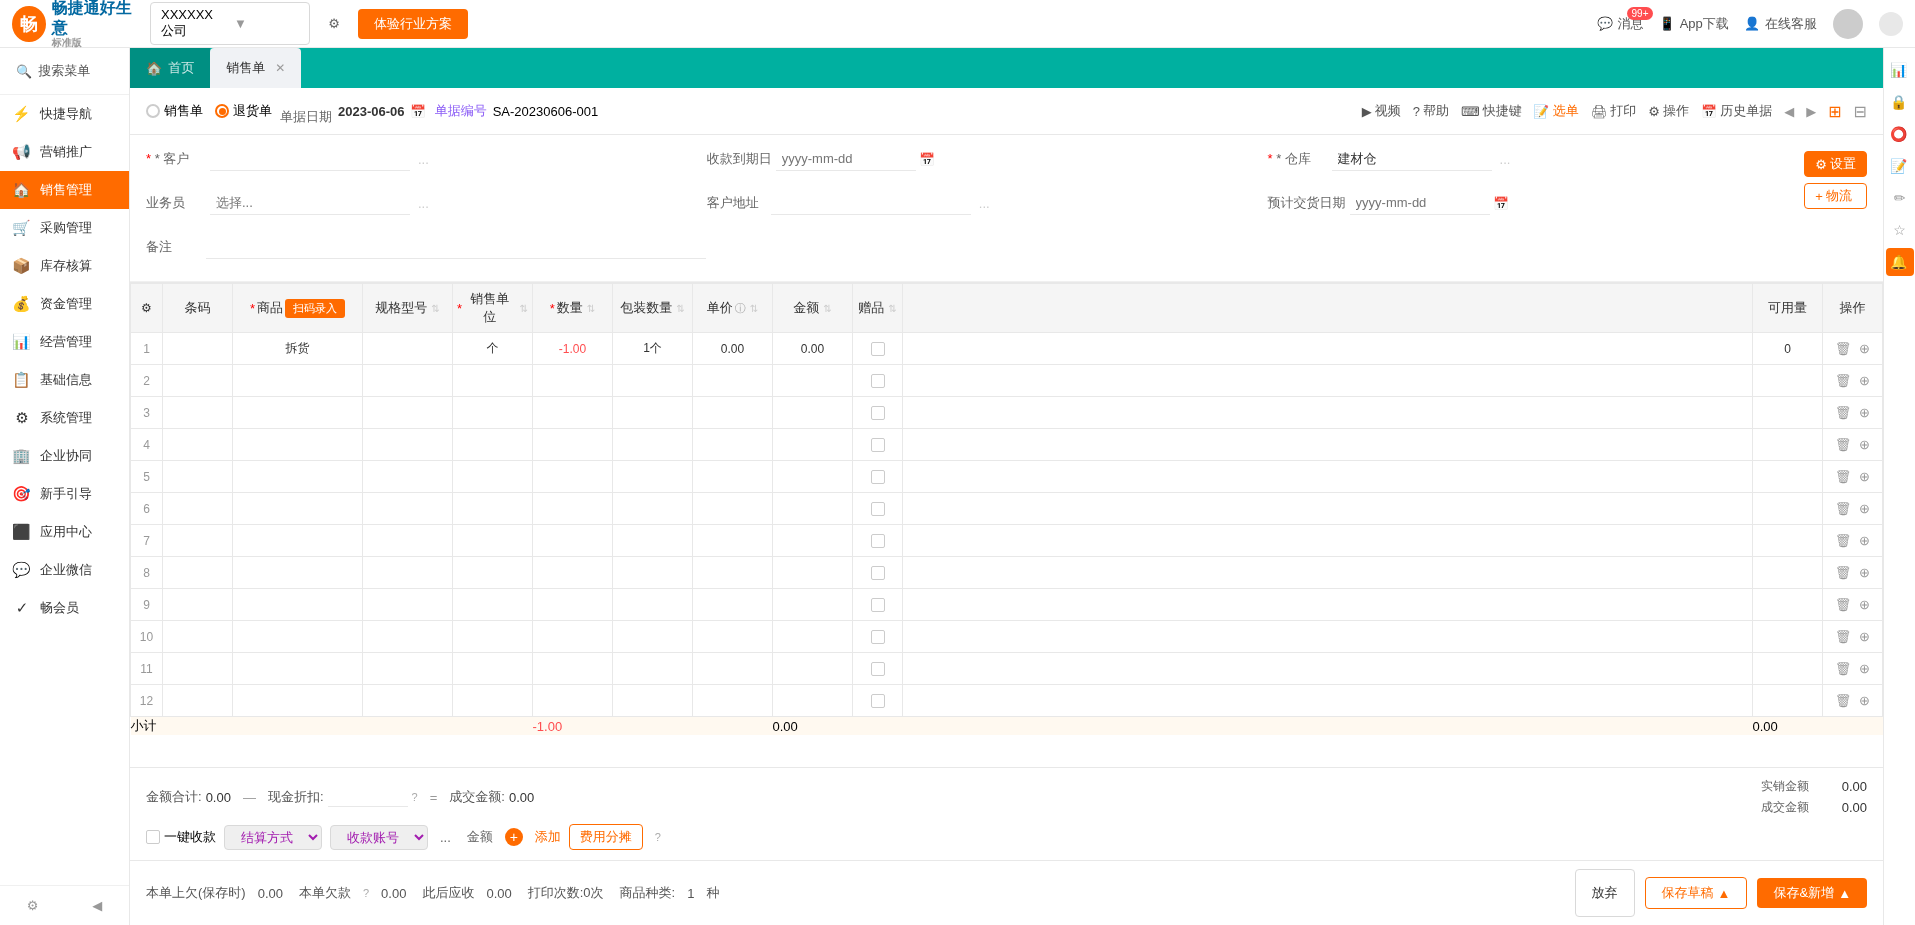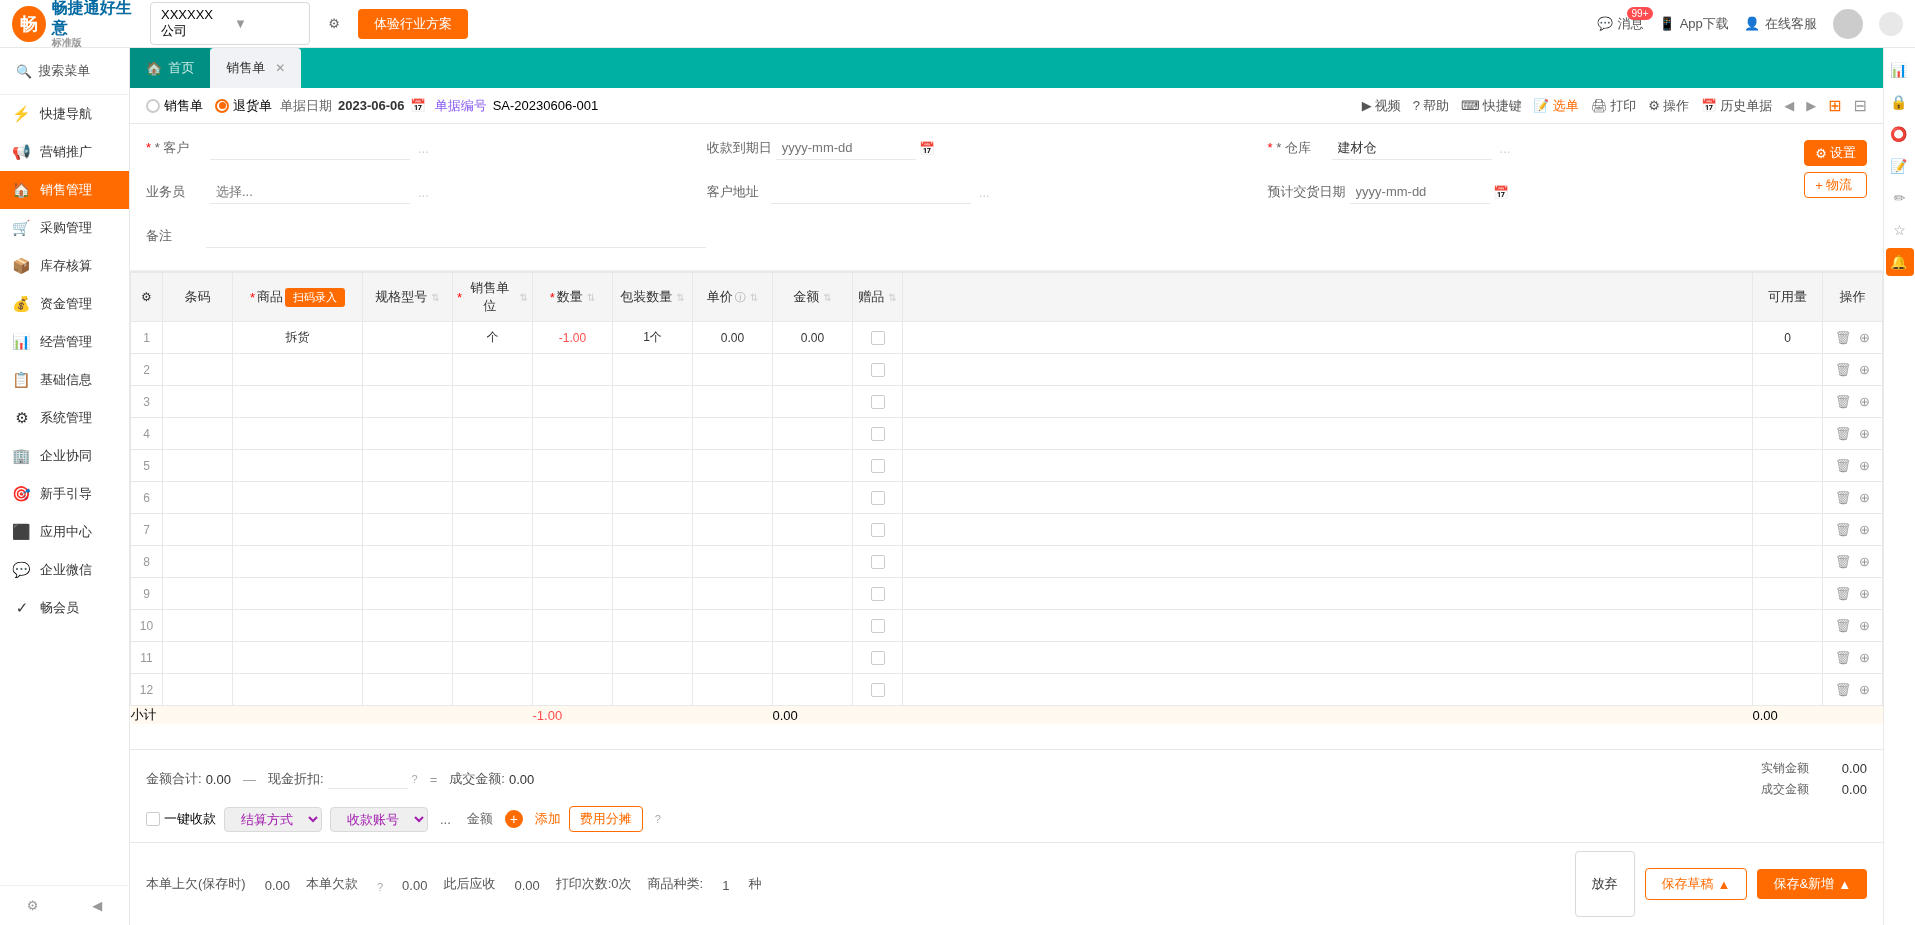--- a/index.html
+++ b/index.html
@@ -216,21 +216,21 @@
       width: 14px; height: 14px; border-radius: 50%;
       border: 2px solid #ccc; display: flex; align-items: center; justify-content: center;
     }
     .radio-circle.checked { border-color: #ff6b00; }
     .radio-circle.checked::after {
       content: ''; width: 7px; height: 7px; background: #ff6b00; border-radius: 50%;
     }
     .form-date-field {
       display: flex; align-items: center; gap: 6px; color: #333;
     }
-    .form-date-label { color: #666; }
+    .form-date-label { color: #666; margin-top: 12px; }
     .form-date-value { font-weight: 700; }
     .calendar-icon { color: #999; cursor: pointer; }
     .doc-number-field {
       display: flex; align-items: center; gap: 6px;
     }
     .toolbar-actions {
       margin-left: auto;
       display: flex;
       align-items: center;
       gap: 12px;
@@ -398,27 +398,27 @@
     
     .status-bar {
       background: #fff;
       border-top: 1px solid #e8e8e8;
       padding: 8px 16px;
       display: flex;
       align-items: center;
       gap: 16px;
       flex-shrink: 0;
     }
-    .status-item { display: flex; align-items: flex-end; gap: 19px; color: #555; font-size: 12px; }
+    .status-item { display: flex; align-items: center; gap: 12px; color: #555; font-size: 12px; }
     .status-actions { margin-left: auto; display: flex; align-items: center; gap: 10px; }
     .abandon-btn {
       border: 1px solid #d9d9d9;
       background: white;
       border-radius: 4px;
-      padding: 23px 16px;
+      padding: 14px 16px;
       cursor: pointer;
       color: #333;
     }
     .save-draft-btn {
       border: 1px solid #ff6b00;
       color: #ff6b00;
       background: white;
       border-radius: 4px;
       padding: 6px 16px;
       cursor: pointer;

